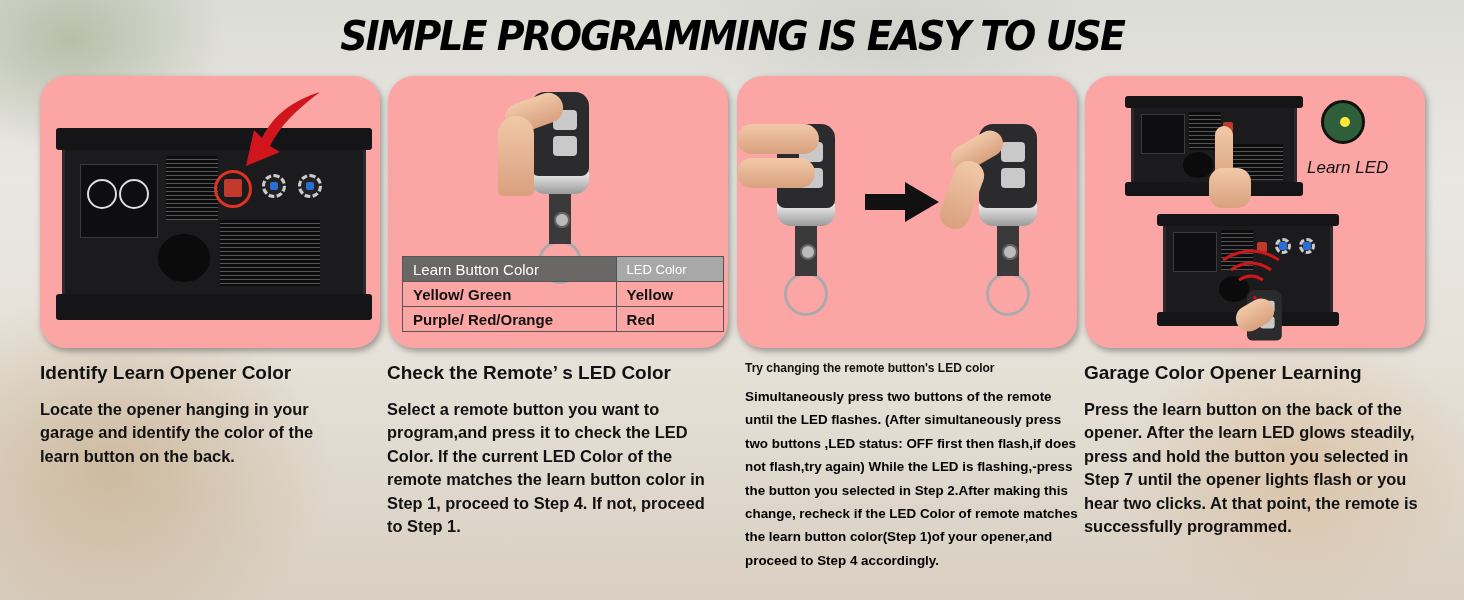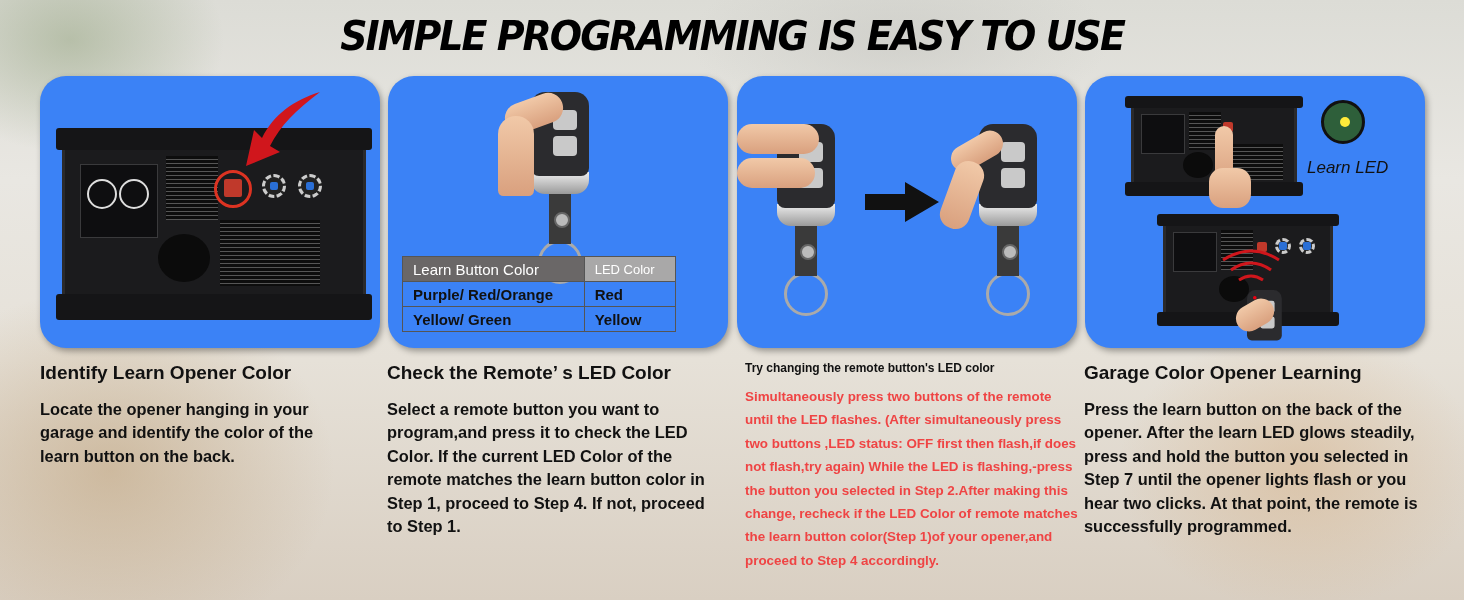--- a/index.html
+++ b/index.html
@@ -14,21 +14,21 @@
       radial-gradient(ellipse 300px 120px at 900px 40px, rgba(200,200,195,.6), transparent 70%),
       radial-gradient(ellipse 220px 160px at 70px 40px, rgba(150,165,130,.55), transparent 70%),
       linear-gradient(180deg,#dcdcd6 0%,#e9e7e2 30%,#e6e1d8 60%,#d9cfc2 100%);
   }
   .title{
     position:absolute;left:0;top:14px;width:1464px;text-align:center;
     font-family:"DejaVu Sans", sans-serif;font-weight:bold;font-style:italic;
     font-size:38px;letter-spacing:-2px;color:#000;transform:scaleY(1.08);
   }
   .card{
-    position:absolute;top:76px;width:340px;height:272px;background:#3b82f6;
+    position:absolute;top:76px;width:340px;height:272px;background:#fca5a5;
     border-radius:26px;box-shadow:2px 3px 6px rgba(0,0,0,.35);overflow:hidden;
   }
   .c1{left:40px}.c2{left:388px}.c3{left:737px}.c4{left:1085px}
 
   
   .opener{position:absolute;background:#1b1b1d;border-radius:4px;
     box-shadow:inset 0 0 0 3px #2a2a2c}
   .opener .rail{position:absolute;left:-6px;right:-6px;height:22px;background:#151517;border-radius:3px}
   .opener .label{position:absolute;background:#0e0e10;border:1px solid #3a3a3c}
   .opener .sign{position:absolute;border:2px solid #ddd;border-radius:50%}
@@ -44,38 +44,38 @@
   .remote .body{width:58px;height:84px;background:#2b2b2e;border-radius:14px 14px 8px 8px;position:relative}
   .remote .b{position:absolute;left:22px;width:24px;height:20px;background:#c9c9c9;border-radius:4px}
   .remote .chrome{width:58px;height:22px;background:linear-gradient(180deg,#eee,#9a9a9a);border-radius:0 0 14px 14px;margin-top:-4px}
   .remote .strap{width:22px;height:50px;background:#3a3a3a;margin:0 auto;position:relative}
   .remote .strap::after{content:"";position:absolute;left:5px;top:18px;width:12px;height:12px;border-radius:50%;background:#bbb;border:2px solid #666}
   .remote .keyring{width:44px;height:44px;border:3px solid #aaa;border-radius:50%;margin:-4px auto 0}
   .remote .led{position:absolute;left:10px;top:10px;width:6px;height:6px;border-radius:50%;background:#e01}
   .finger{position:absolute;background:linear-gradient(180deg,#f1c9a8,#d9a07e);border-radius:18px}
 
   .arrow-red{position:absolute}
-  .led-table{position:absolute;left:14px;top:180px;width:274px;border-collapse:collapse;font-size:15px}
+  .led-table{position:absolute;left:14px;top:180px;width:322px;border-collapse:collapse;font-size:15px}
   .led-table td{border:1px solid #555;height:25px;padding:0 10px;font-weight:bold}
   .led-table tr.head td{background:#6a6767;color:#fff;font-weight:normal}
   .led-table tr.head td.h2{background:#a9a8a8;color:#fff;font-size:13px}
 
   .black-arrow{position:absolute;left:128px;top:106px;width:74px;height:40px}
   .learn-bubble{position:absolute;left:236px;top:24px;width:44px;height:44px;border-radius:50%;background:#2e5f3a;border:3px solid #111}
   .learn-bubble::after{content:"";position:absolute;left:16px;top:14px;width:10px;height:10px;border-radius:50%;background:#ffea3a}
   .learn-cap{position:absolute;left:222px;top:82px;font-style:italic;font-size:17px;color:#111}
   .waves{position:absolute}
 
   .heading{position:absolute;top:362px;font-size:19px;font-weight:bold;color:#111}
   .para{position:absolute;top:398px;font-size:16.4px;font-weight:bold;line-height:23.4px;color:#111}
   .h1{left:40px}.p1{left:40px;width:310px}
   .h2{left:387px}.p2{left:387px;width:330px}
   .h4{left:1084px}.p4{left:1084px;width:360px}
   .s3-title{position:absolute;left:745px;top:361px;font-size:12px;font-weight:bold;color:#111}
-  .s3-para{position:absolute;left:745px;top:385px;width:335px;font-size:13.4px;font-weight:bold;line-height:23.4px;color:#ef4444}
+  .s3-para{position:absolute;left:745px;top:385px;width:335px;font-size:13.4px;font-weight:bold;line-height:23.4px;color:#000000}
 </style>
 </head>
 <body>
 
 <h1 class="title">SIMPLE PROGRAMMING IS EASY TO USE</h1>
 
 <div class="card c1">
   <div class="opener" style="left:22px;top:52px;width:304px;height:192px;">
     <div class="rail" style="top:0"></div>
     <div class="rail" style="bottom:0;height:26px"></div>
@@ -109,26 +109,26 @@
   <div class="finger" style="left:116px;top:22px;width:60px;height:30px;transform:rotate(-20deg)"></div>
   <div class="finger" style="left:110px;top:40px;width:36px;height:80px;border-radius:20px 20px 6px 6px"></div>
 
   <table class="led-table">
     <tbody>
         <tr class="head">
       <td>Learn Button  Color</td>
       <td class="h2">LED Color</td>
     </tr>
     <tr>
+      <td>Yellow/ Green</td>
+      <td>Yellow</td>
+    </tr>
+    <tr>
       <td>Purple/ Red/Orange</td>
       <td>Red</td>
-    </tr>
-    <tr>
-      <td>Yellow/ Green</td>
-      <td>Yellow</td>
     </tr>
   </tbody>
     </table>
 </div>
 
 <div class="card c3">
   <div class="remote" style="left:40px;top:48px">
     <div class="body">
       <div class="b" style="top:18px"></div>
       <div class="b" style="top:44px"></div>

